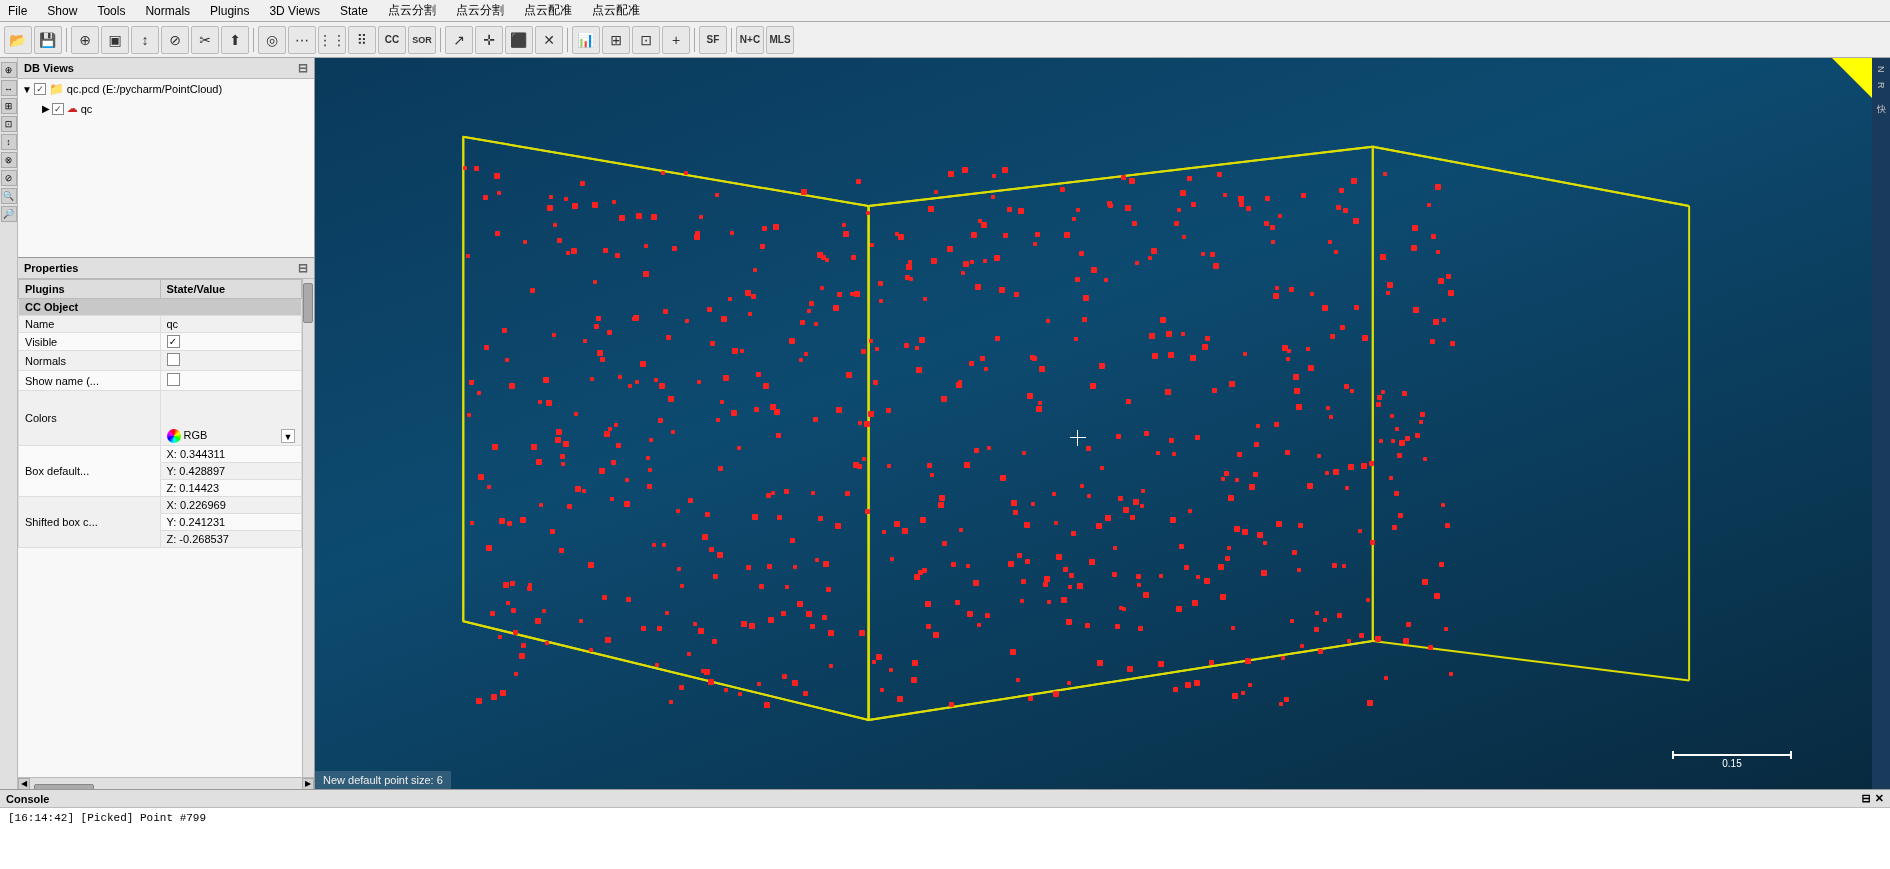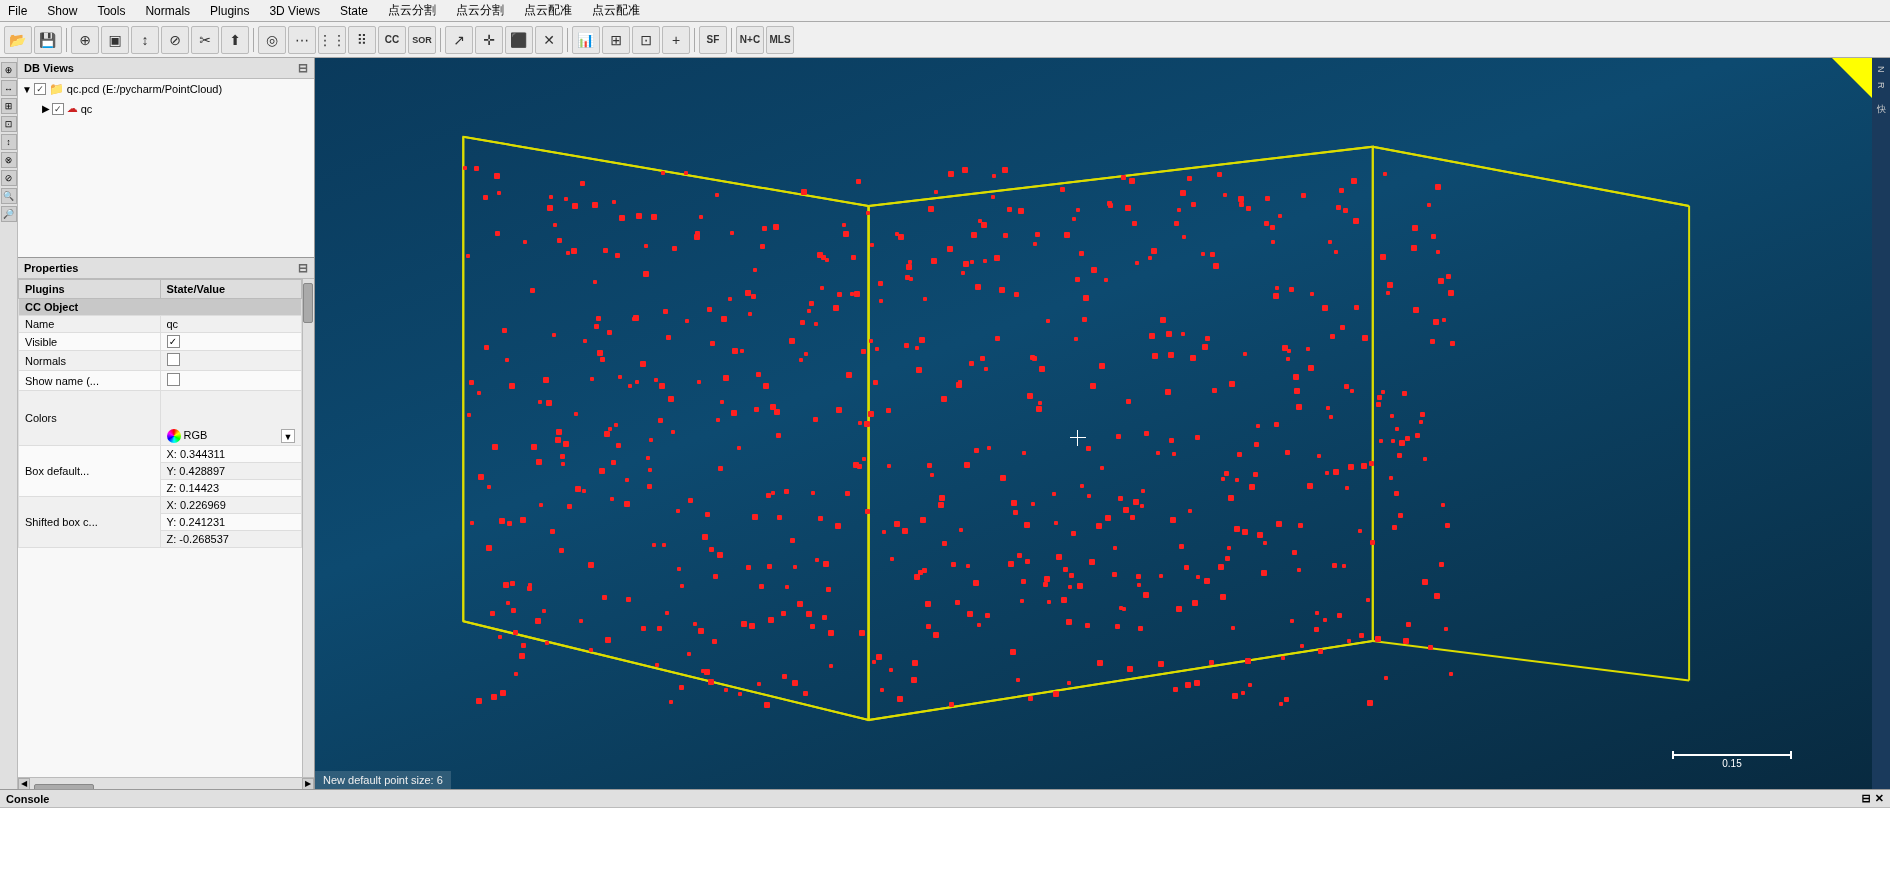--- a/index.html
+++ b/index.html
@@ -1192,14 +1192,17 @@
   </div>
 
   <div id="console-panel">
     <div class="console-header">
       <span>Console</span>
       <span style="display:flex;gap:4px;">
         <span style="cursor:pointer;">⊟</span>
         <span style="cursor:pointer;">✕</span>
       </span>
     </div>
+    <div class="console-content">
+      <div>[16:14:42] [Picked] Point #799</div>
+    </div>
   </div>
 </div>
 
 </body></html>

